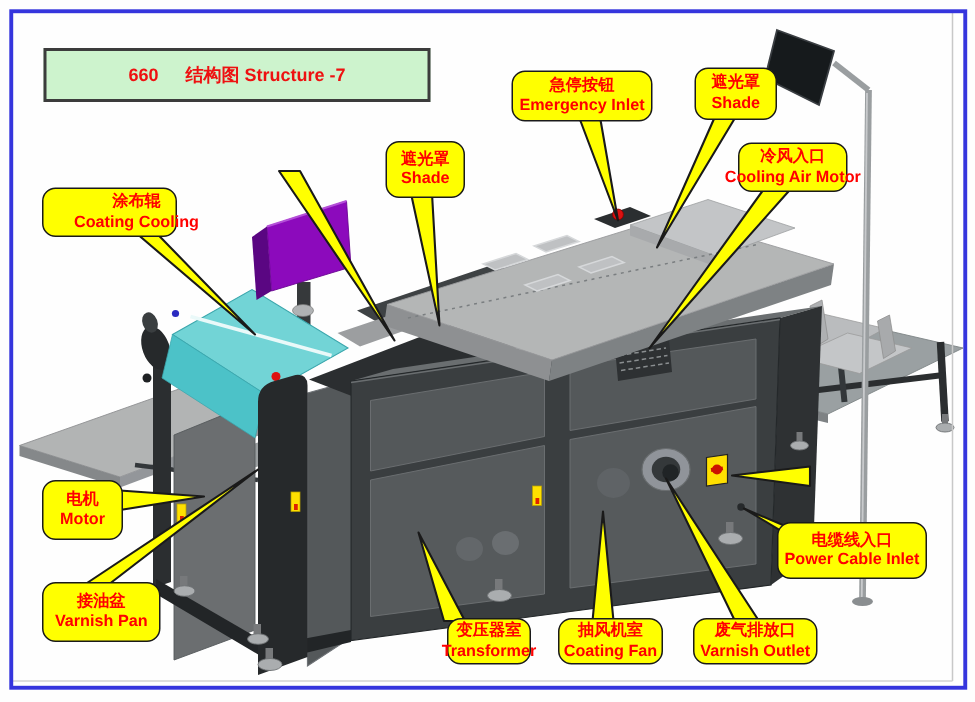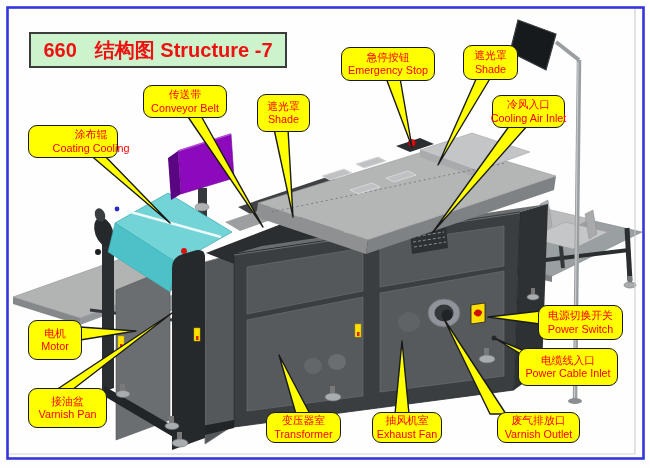--- a/index.html
+++ b/index.html
@@ -2,23 +2,23 @@
 <html><head>
 <meta charset="utf-8">
 <style>
   html,body{margin:0;padding:0;background:#ffffff;}
   .stage{position:relative;width:650px;height:468px;background:#fefefe;overflow:hidden;
          font-family:"Liberation Sans","DejaVu Sans",sans-serif;}
   .machine-svg{position:absolute;left:0;top:0;z-index:1;}
   .title-box{position:absolute;left:29px;top:32px;width:258px;height:36px;z-index:3;
              background:#cdf3cd;border:2px solid #3c3c3c;box-sizing:border-box;
              display:flex;align-items:center;justify-content:center;gap:18px;
-             color:#ee1111;font-weight:bold;font-size:20px;white-space:nowrap;}
+             color:#ee1111;font-weight:bold;font-size:12px;white-space:nowrap;}
   .callout{position:absolute;z-index:2;background:#ffff00;border:1.6px solid #1a1a1a;
-           border-radius:9px;box-sizing:border-box;color:#ff0000;font-weight:normal;
+           border-radius:9px;box-sizing:border-box;color:#ff0000;font-weight:bold;
            font-size:10.8px;line-height:1.22;text-align:center;display:flex;
            flex-direction:column;align-items:center;justify-content:center;
            white-space:nowrap;overflow:visible;}
   .callout span{display:block;}
 </style>
 </head>
 <body>
 
 <div class="stage">
 
@@ -186,62 +186,54 @@
 
   <div class="title-box">
     <span>660</span>
     <span>结构图 Structure -7</span>
   </div>
 
   <div class="callout" style="left:28px;top:125px;width:90px;height:33px;padding-left:36px;">
     <span>涂布辊</span>
     <span>Coating Cooling</span>
   </div>
-  <div class="callout" style="left:143px;top:85px;width:84px;height:33px;">
-    <span>传送带</span>
-    <span>Conveyor Belt</span>
-  </div>
   <div class="callout" style="left:257px;top:94px;width:53px;height:38px;">
     <span>遮光罩</span>
     <span>Shade</span>
   </div>
   <div class="callout" style="left:341px;top:47px;width:94px;height:34px;">
     <span>急停按钮</span>
-    <span>Emergency Stop</span>
+    <span>Emergency Inlet</span>
   </div>
   <div class="callout" style="left:463px;top:45px;width:55px;height:35px;">
     <span>遮光罩</span>
     <span>Shade</span>
   </div>
   <div class="callout" style="left:492px;top:95px;width:73px;height:33px;">
     <span>冷风入口</span>
-    <span>Cooling Air Inlet</span>
+    <span>Cooling Air Motor</span>
   </div>
   <div class="callout" style="left:28px;top:320px;width:54px;height:40px;">
     <span>电机</span>
     <span>Motor</span>
   </div>
   <div class="callout" style="left:28px;top:388px;width:79px;height:40px;">
     <span>接油盆</span>
     <span>Varnish Pan</span>
   </div>
-  <div class="callout" style="left:266px;top:412px;width:75px;height:31px;">
+  <div class="callout" style="left:298px;top:412px;width:56px;height:31px;">
     <span>变压器室</span>
     <span>Transformer</span>
   </div>
   <div class="callout" style="left:372px;top:412px;width:70px;height:31px;">
     <span>抽风机室</span>
-    <span>Exhaust Fan</span>
-  </div>
-  <div class="callout" style="left:462px;top:412px;width:83px;height:31px;margin-left:35px;">
+    <span>Coating Fan</span>
+  </div>
+  <div class="callout" style="left:462px;top:412px;width:83px;height:31px;">
     <span>废气排放口</span>
     <span>Varnish Outlet</span>
-  </div>
-  <div class="callout" style="left:538px;top:305px;width:85px;height:35px;">
-    <span>电源切换开关</span>
-    <span>Power Switch</span>
   </div>
   <div class="callout" style="left:518px;top:348px;width:100px;height:38px;">
     <span>电缆线入口</span>
     <span>Power Cable Inlet</span>
   </div>
 
 </div>
 
 </body></html>

